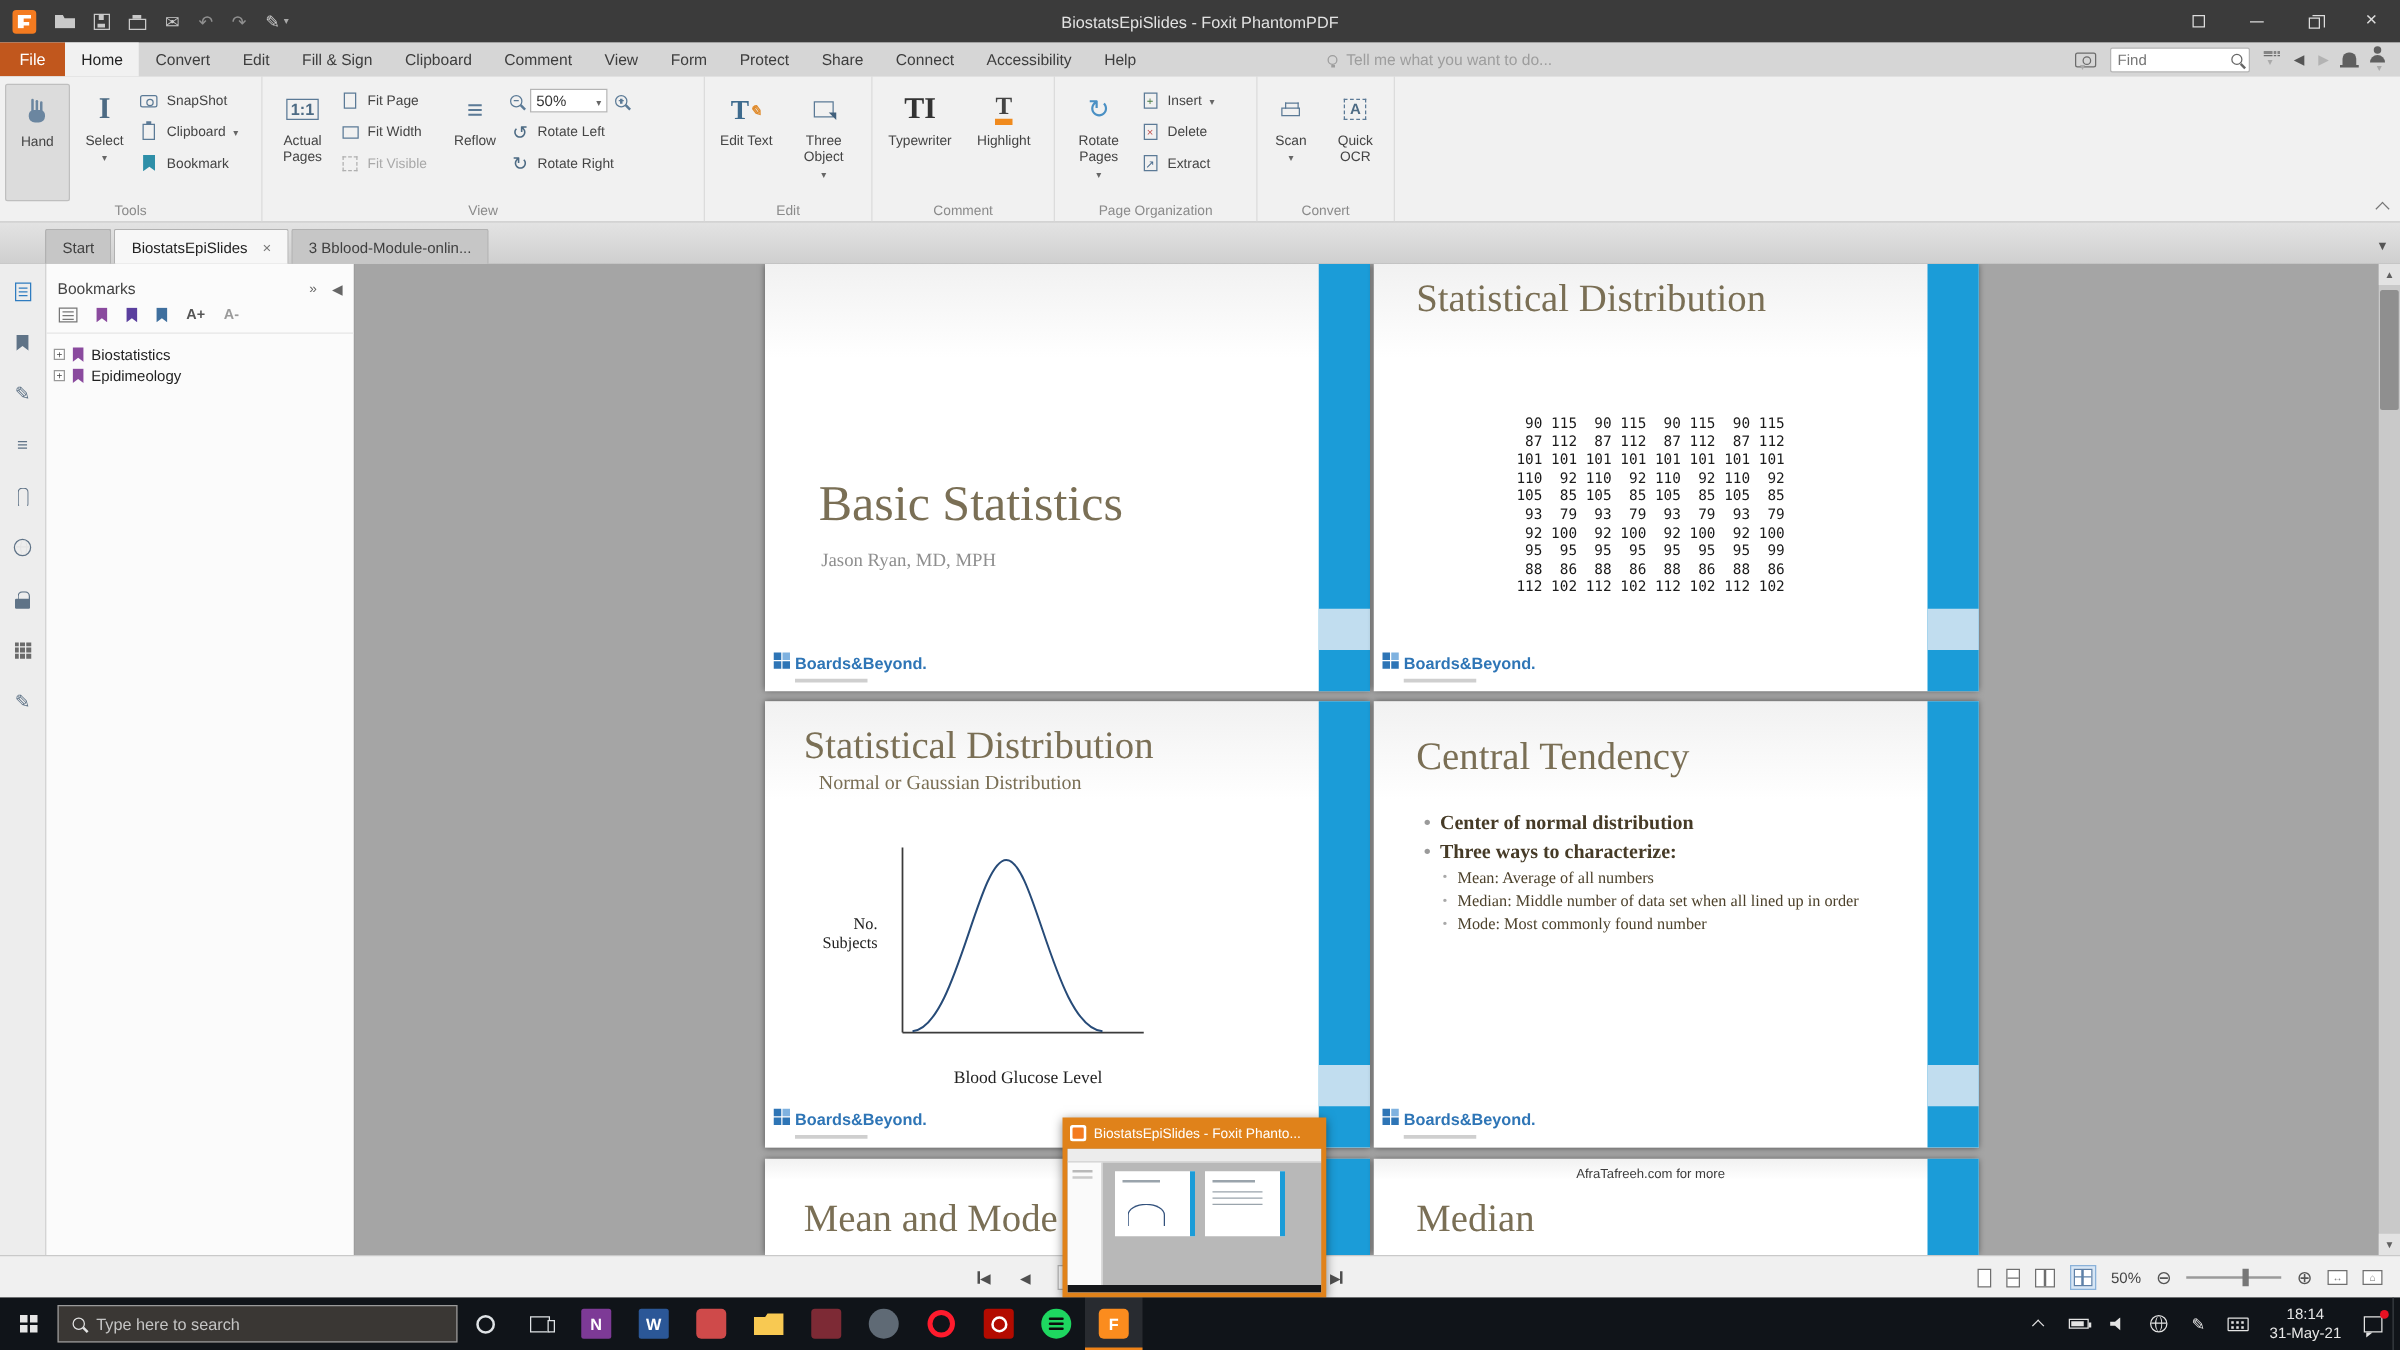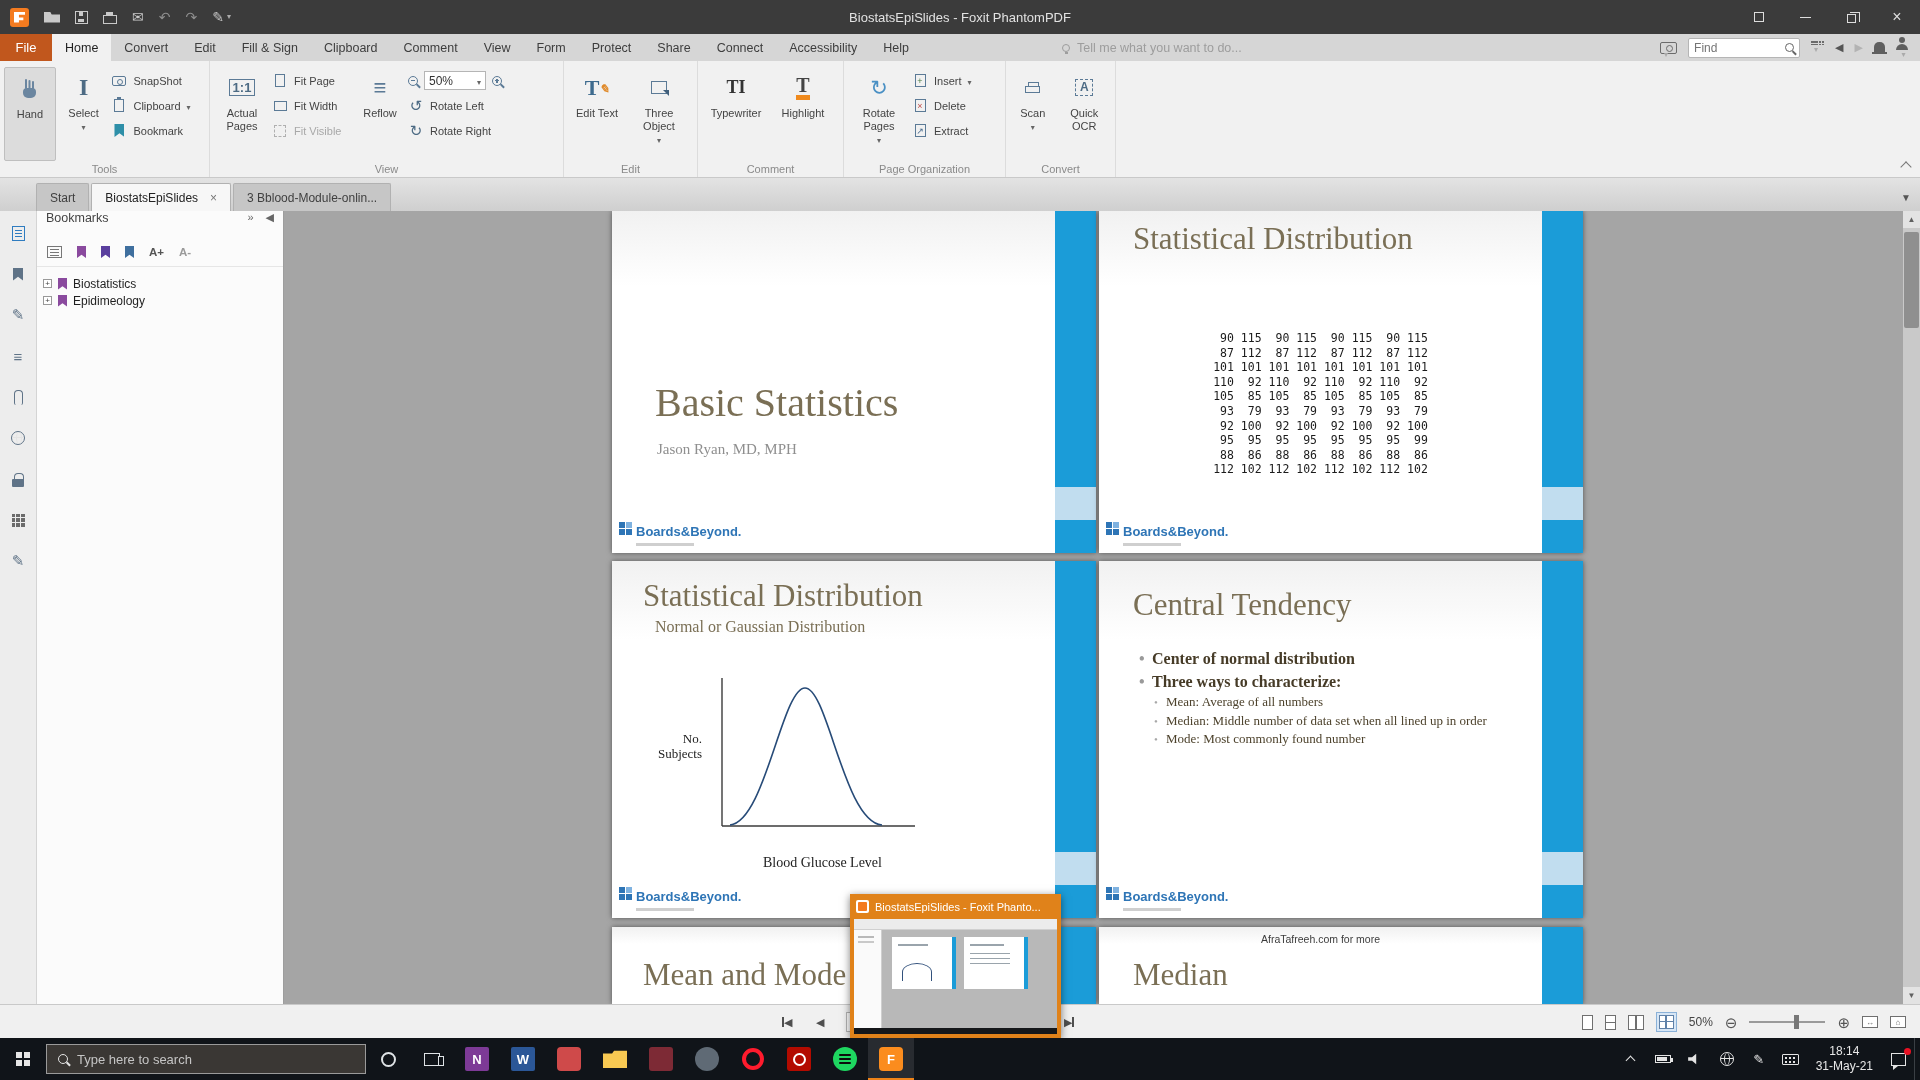--- a/index.html
+++ b/index.html
@@ -83,21 +83,21 @@
 .cs-fitv{width:12px;height:12px;border:1.3px dashed #b0b0b0}
 .cs-magm,.cs-magp{width:10px;height:10px;border:1.5px solid #5b7a96;border-radius:50%;position:relative}
 .cs-magm::before,.cs-magp::before{content:"";position:absolute;left:2px;top:3.5px;width:4px;height:1.3px;background:#5b7a96}
 .cs-magp::after{content:"";position:absolute;left:3.3px;top:2px;width:1.3px;height:4px;background:#5b7a96}
 .cs-magm i,.cs-magp i{position:absolute;width:5px;height:1.5px;background:#5b7a96;transform:rotate(45deg);right:-4px;bottom:-2px}
 .combo{display:flex;align-items:center;background:#fff;border:1px solid #b5b5b5;height:19px;width:62px;font-size:12px;color:#333;padding:0 4px;justify-content:space-between}
 .arrowg{font-size:15px;color:#4d6b84}
 .tpencil{position:relative;font-family:"Liberation Serif",serif;font-weight:bold;font-size:22px;color:#3e6b8e}
 .cs-obj{width:16px;height:13px;border:1.3px solid #5b7a96;position:relative}
 .cs-obj::after{content:"";position:absolute;right:-3px;bottom:-3px;width:0;height:0;border-left:6px solid #41607c;border-bottom:6px solid transparent;transform:rotate(90deg)}
-.ti{font-family:"Liberation Serif",serif;font-weight:bold;font-size:18px;color:#333}
+.ti{font-family:"Liberation Serif",serif;font-weight:bold;font-size:24px;color:#333}
 .hl{font-family:"Liberation Serif",serif;font-weight:bold;font-size:20px;color:#444;border-bottom:5px solid #f08a1d;line-height:20px}
 .rotp{font-size:21px;color:#4a90c4}
 .cs-page{width:11px;height:13px;border:1.2px solid #5b7a96;display:flex;align-items:center;justify-content:center;font-size:9px;color:#4a7c44}
 .cs-page.red{color:#c0504d}
 .cs-page.arr{color:#4a6c8e}
 .cs-scan{width:15px;height:7px;border:1.3px solid #5b7a96;position:relative;margin-top:5px}
 .cs-scan::before{content:"";position:absolute;top:-5px;left:2px;width:9px;height:4px;border:1.2px solid #5b7a96;border-bottom:none}
 .cs-ocr{width:18px;height:17px;border:1.3px dashed #5b7a96;display:flex;align-items:center;justify-content:center;font-size:12px;font-weight:bold;color:#4d6b84}
 .rib-collapse{position:absolute;right:10px;bottom:6px;width:8px;height:8px;border-left:1.5px solid #777;border-top:1.5px solid #777;transform:rotate(45deg)}
 
@@ -113,21 +113,21 @@
 .ls-icon{width:20px;height:20px;display:flex;align-items:center;justify-content:center;font-size:15px;color:#5f7387}
 .ls-icon.active{color:#2f7cc0}
 .ls-pages{width:13px;height:15px;border:1.4px solid currentColor;position:relative}
 .ls-pages::before{content:"";position:absolute;left:2px;top:3px;width:7px;height:1.4px;background:currentColor;box-shadow:0 3px 0 currentColor,0 6px 0 currentColor}
 .ls-lock{width:12px;height:8px;background:#5f7387;border-radius:1px;position:relative;margin-top:7px}
 .ls-lock::before{content:"";position:absolute;top:-6px;left:2px;width:8px;height:7px;border:1.5px solid #5f7387;border-bottom:none;border-radius:4px 4px 0 0}
 .ls-clip{width:9px;height:15px;border:1.6px solid #5f7387;border-radius:4px 4px 2px 2px;border-bottom:none}
 
 
 .bmpanel{position:absolute;left:37px;top:211px;width:247px;height:793px;background:#fbfbfb;border-right:1px solid #9d9d9d;z-index:20}
-.bm-head{height:27px;display:flex;align-items:flex-start;padding:0 9px;font-size:12.5px;color:#444}
+.bm-head{height:27px;display:flex;align-items:flex-end;padding:0 9px;font-size:12.5px;color:#444}
 .bm-head .sp{margin-left:auto;display:flex;gap:12px;color:#666;font-size:11px}
 .bm-tools{height:29px;display:flex;align-items:center;gap:15px;padding:0 10px;border-bottom:1px solid #e6e6e6}
 .bm-flag{width:9px;height:12px;background:#8a4a9e;clip-path:polygon(0 0,100% 0,100% 100%,50% 72%,0 100%)}
 .bm-opt{width:15px;height:12px;border:1px solid #777;position:relative}
 .bm-opt::before{content:"";position:absolute;left:2px;top:2px;width:9px;height:1px;background:#777;box-shadow:0 3px 0 #777,0 6px 0 #777}
 .af{font-size:11.5px;color:#555;font-weight:bold}
 .af.dim{color:#9a9a9a}
 .bm-tree{padding:8px 6px;font-size:12px;color:#1f1f1f}
 .tree-row{display:flex;align-items:center;gap:6px;height:17px}
 .expander{width:9px;height:9px;border:1px solid #999;background:#fff;font-size:8px;line-height:7px;text-align:center;color:#444;flex:none}

